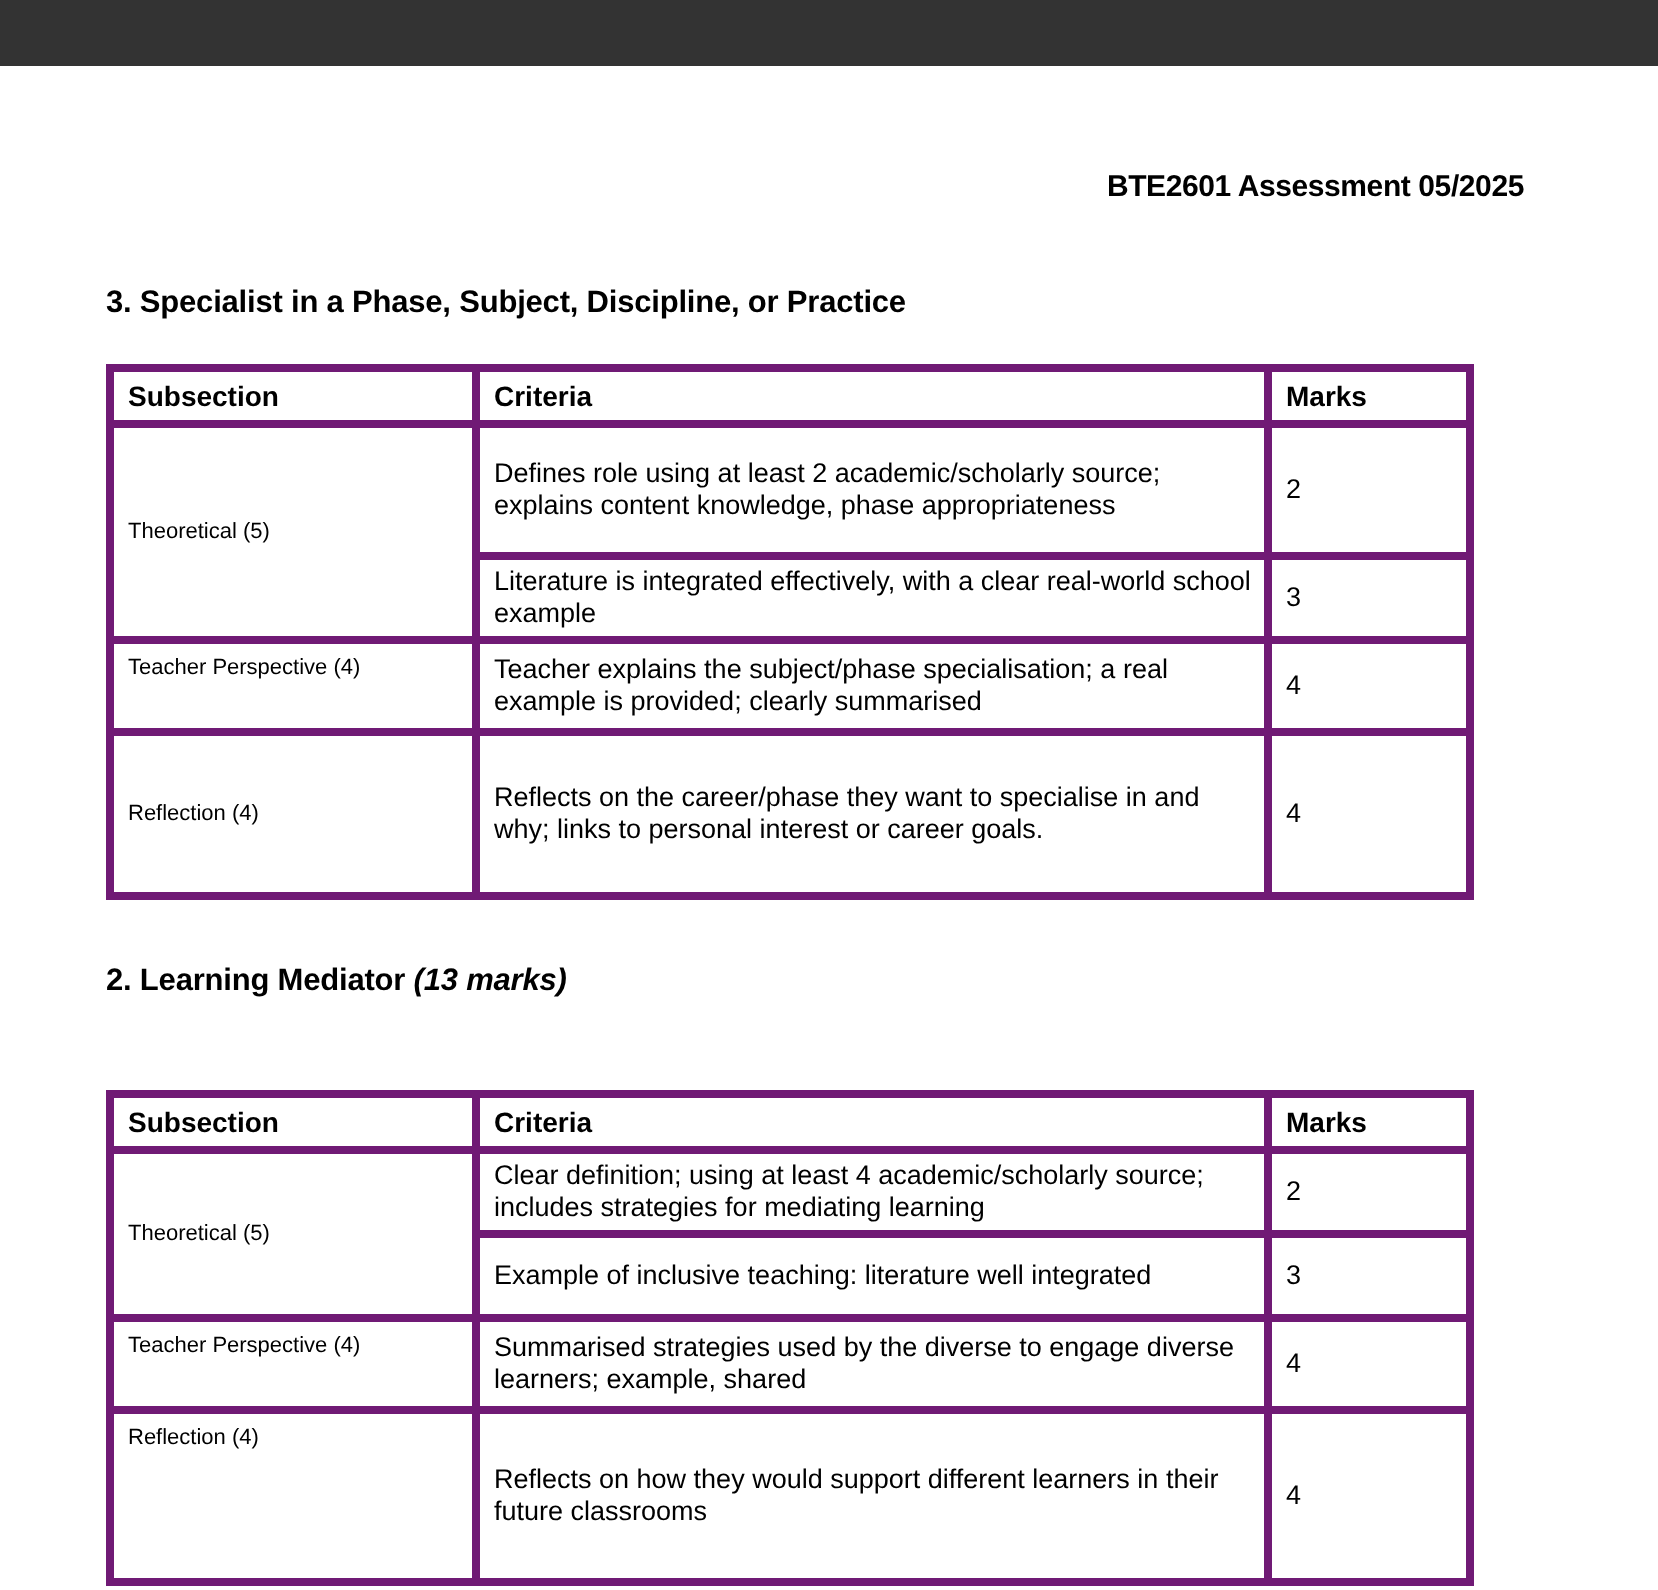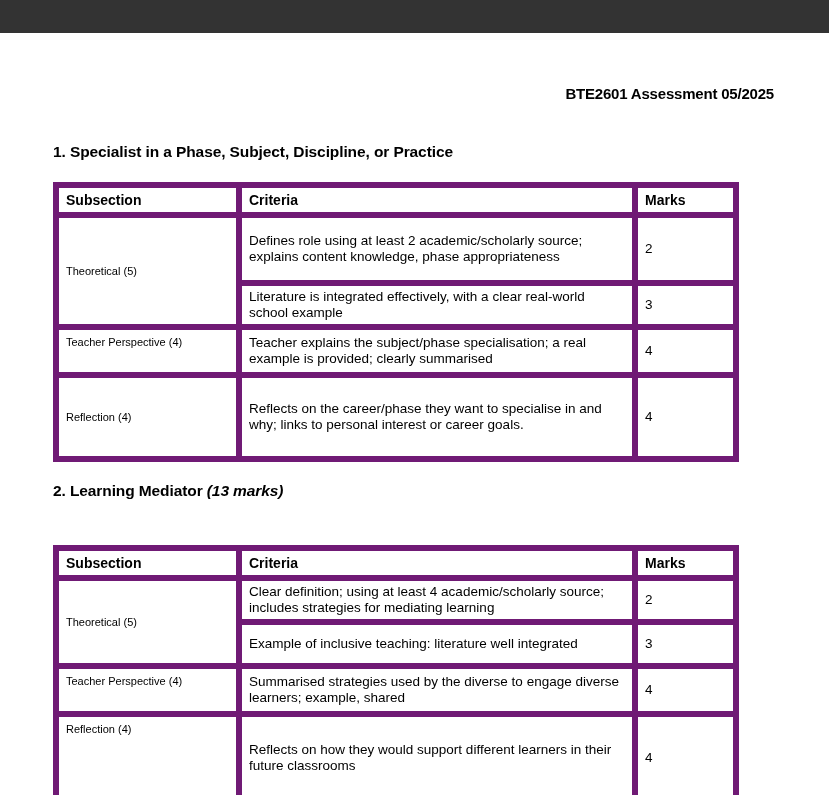--- a/index.html
+++ b/index.html
@@ -29,21 +29,21 @@
     background: #333333;
   }
   .doc-body {
     position: absolute;
     left: 0;
     top: 33px;
     width: 829px;
   }
   .doc-header {
     position: absolute;
-    left: 16px;
+    left: 4px;
     top: 52px;
     width: 758px;
     text-align: right;
     font-family: "Liberation Sans", sans-serif;
     font-weight: bold;
     font-size: 15px;
     letter-spacing: -0.2px;
     color: #000000;
   }
   .section-heading {
@@ -75,21 +75,21 @@
   }
   #table-1 { top: 149px; }
   #table-2 { top: 512px; }
 
   table.rubric col.col-subsection { width: 183px; }
   table.rubric col.col-criteria   { width: 396px; }
   table.rubric col.col-marks      { width: 101px; }
 
   table.rubric th,
   table.rubric td {
-    border: 6px solid #701a75;
+    border: 4px solid #701a75;
     padding: 2px 6px 2px 7px;
     vertical-align: middle;
     text-align: left;
     line-height: 1.18;
   }
   table.rubric thead th {
     font-weight: bold;
     font-size: 14px;
     height: 22px;
     padding-top: 1px;
@@ -125,21 +125,21 @@
 <body>
 
 <div class="page">
 
   <div class="top-bar"></div>
 
   <div class="doc-body">
 
     <div class="doc-header">BTE2601 Assessment 05/2025</div>
 
-    <div class="section-heading" id="heading-1"><span>1. Specialist in a Phase, Subject, Discipline, or Practice</span><span class="marks-note"></span></div>
+    <div class="section-heading" id="heading-1"><span>3. Specialist in a Phase, Subject, Discipline, or Practice</span><span class="marks-note"></span></div>
 
     <table class="rubric" id="table-1">
       <colgroup>
         <col class="col-subsection">
         <col class="col-criteria">
         <col class="col-marks">
       </colgroup>
       <thead>
         <tr>
           <th>Subsection</th>

